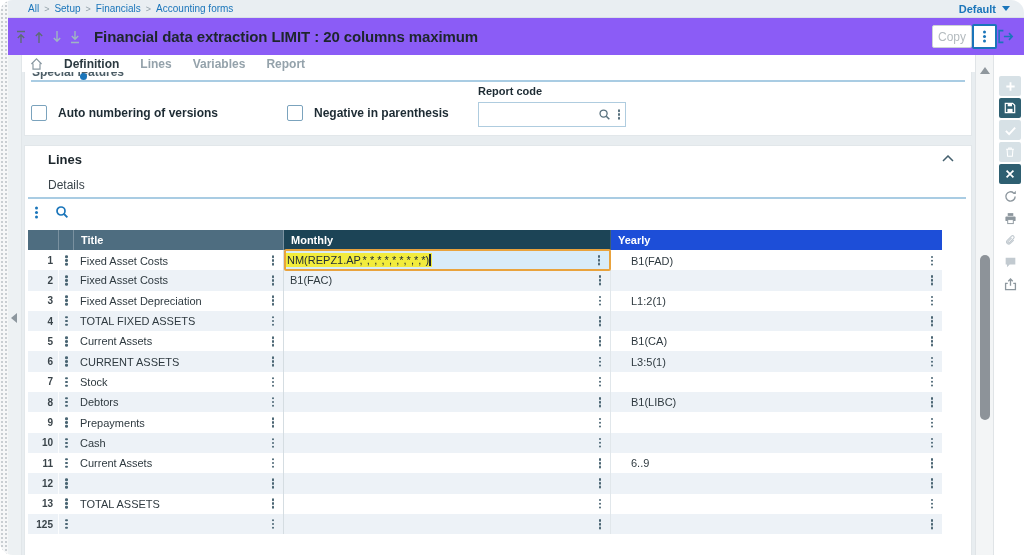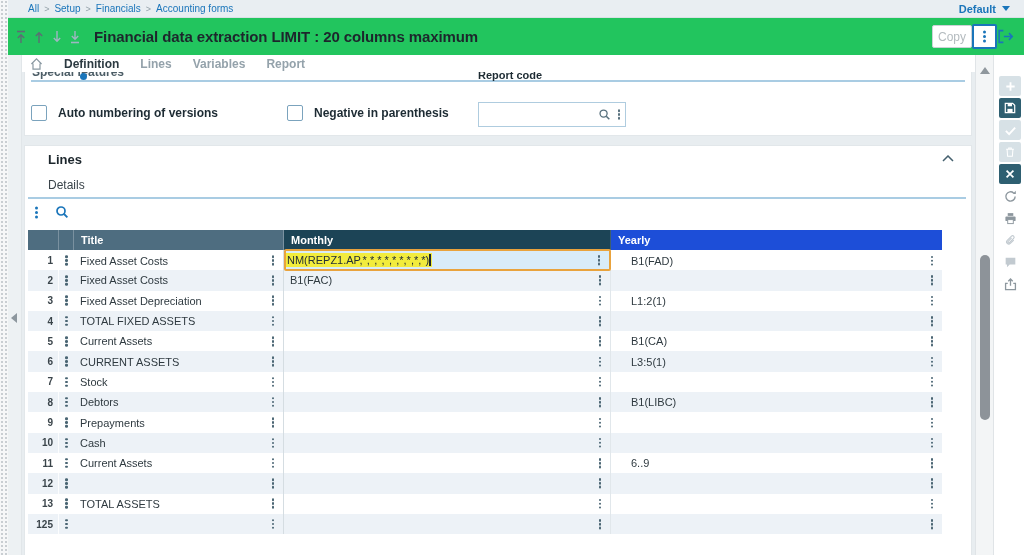--- a/index.html
+++ b/index.html
@@ -1,34 +1,34 @@
 <!DOCTYPE html>
 <html><head>
 <meta charset="utf-8">
 <style>
   html,body{margin:0;padding:0;}
   body{width:1024px;height:555px;overflow:hidden;font-family:"Liberation Sans",sans-serif;background:#fff;}
-  .screen{position:relative;width:1024px;height:555px;overflow:hidden;background:#fff;}
+  .screen{position:relative;width:1024px;height:555px;overflow:hidden;background:#fff;border-radius:13px;}
 
   
   .left-dots{position:absolute;left:0;top:0;width:8px;height:555px;background:#f6f7f8;
     background-image:radial-gradient(#c9ced2 0.8px,transparent 0.9px);background-size:4px 4px;z-index:30;}
   .left-gutter{position:absolute;left:8px;top:55px;width:13px;height:500px;background:#edf1f3;border-right:1px solid #e1e6e9;z-index:5;}
   .tri-left{position:absolute;left:3px;top:258px;width:0;height:0;border-top:5px solid transparent;border-bottom:5px solid transparent;border-right:6px solid #8d979e;}
 
   
   .breadcrumb-bar{position:absolute;left:8px;top:0;width:1016px;height:18px;background:#e9eef2;border-bottom:1px solid #d9e0e5;display:flex;align-items:center;padding:0;box-sizing:border-box;}
   .breadcrumb{display:flex;align-items:center;margin-left:20px;font-size:10px;}
   .bc-item{color:#1a75ba;text-decoration:none;cursor:pointer;}
   .bc-sep{color:#93a0a8;margin:0 5px;font-size:9px;}
   .context{margin-left:auto;margin-right:14px;display:flex;align-items:center;gap:6px;color:#1a75ba;font-size:11px;font-weight:700;cursor:pointer;}
   .caret-d{width:0;height:0;border-left:4px solid transparent;border-right:4px solid transparent;border-top:5px solid #1a75ba;}
 
   
-  .title-bar{position:absolute;left:8px;top:18px;width:1016px;height:37px;background:#22c55e;display:flex;align-items:center;}
+  .title-bar{position:absolute;left:8px;top:18px;width:1016px;height:37px;background:#8b5cf6;display:flex;align-items:center;}
   .nav-arrows{display:flex;align-items:center;gap:5px;margin-left:6px;}
   .nav-btn{width:13px;height:15px;display:flex;align-items:center;justify-content:center;cursor:pointer;}
   .page-title{font-size:15px;font-weight:700;color:#1d262c;margin:0 0 0 13px;letter-spacing:-0.1px;}
   .tb-right{margin-left:auto;margin-right:10px;display:flex;align-items:center;gap:0;justify-content:center;}
   .copy-btn{width:40px;height:23px;border:1px solid #ccd2d6;border-radius:2px;background:#fff;color:#b4bbbf;font-size:12px;font-family:inherit;cursor:pointer;padding:0;}
   .kebab-btn{width:25px;height:25px;border:2px solid #1a75ba;border-radius:2px;background:#fff;display:flex;align-items:center;justify-content:center;cursor:pointer;color:#1a75ba;}
   .exit-btn{color:#1a75ba;display:flex;align-items:center;cursor:pointer;}
 
   
   .tab-bar{position:absolute;left:22px;top:55px;width:953px;height:17px;background:#fff;display:flex;align-items:center;gap:21px;padding-left:8px;box-sizing:border-box;z-index:4;}
@@ -42,21 +42,21 @@
   .panel-def{left:2px;top:-6px;width:948px;height:70px;}
   .panel-lines{left:2px;top:73px;width:948px;height:420px;}
 
   .clipped-heading{position:absolute;left:7px;top:-2px;font-size:12px;font-weight:700;color:#4c5d66;}
   .blue-dot{position:absolute;left:55px;top:6px;width:7px;height:7px;border-radius:50%;background:#1a75ba;}
   .underline1{position:absolute;left:6px;right:6px;top:13px;height:2px;background:#a9cce3;}
   .cb{position:absolute;display:flex;align-items:center;gap:11px;cursor:pointer;}
   .cb-1{left:6px;top:38px;} .cb-2{left:229px;top:38px;margin-left:33px;}
   .cb-box{width:16px;height:16px;background:#fff;border:1px solid #7ba3bd;border-radius:2px;box-sizing:border-box;}
   .cb-label{font-size:12px;font-weight:700;color:#1d2b33;}
-  .rc-label{position:absolute;left:453px;top:2px;font-size:11px;font-weight:700;color:#1d2b33;}
+  .rc-label{position:absolute;left:453px;top:18px;font-size:11px;font-weight:700;color:#1d2b33;}
   .rc-wrap{position:absolute;left:453px;top:35px;width:148px;height:25px;border:1px solid #afccdf;background:#fff;display:flex;align-items:center;box-sizing:border-box;}
   .rc-input{flex:1;border:none;outline:none;min-width:0;height:100%;font-size:11px;padding:0 4px;font-family:inherit;}
   .rc-icons{display:flex;align-items:center;gap:7px;padding-right:5px;color:#57707d;}
 
   .lines-title{position:absolute;left:23px;top:6px;font-size:13px;font-weight:700;color:#1c262c;}
   .collapse-chevron{position:absolute;right:17px;top:9px;color:#44606e;cursor:pointer;}
   .details-label{position:absolute;left:23px;top:32px;font-size:12px;color:#3a444a;}
   .underline2{position:absolute;left:3px;right:5px;top:51px;height:2px;background:#a9cce3;}
   .grid-toolbar-left{position:absolute;left:10px;top:59px;display:flex;align-items:center;gap:17px;color:#1a75ba;}
   .grid-toolbar-right{position:absolute;right:10px;top:60px;display:flex;align-items:center;font-size:11px;color:#3c464c;}

